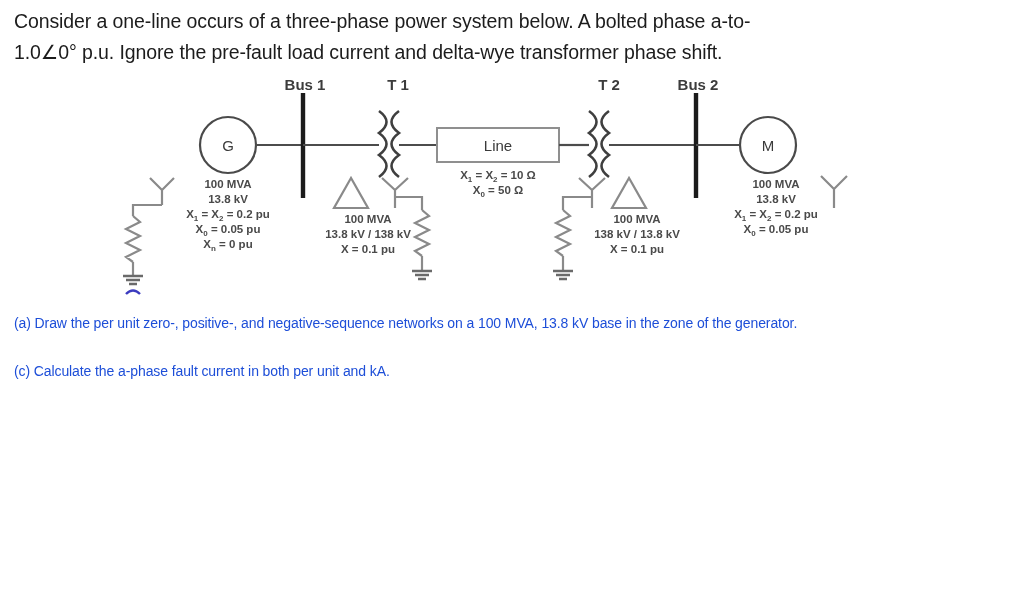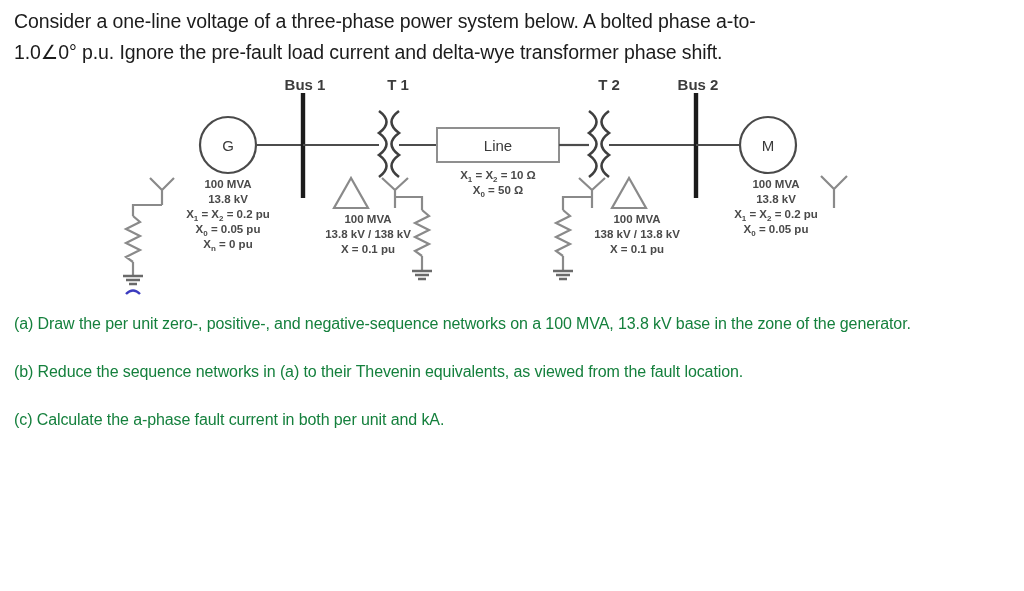--- a/index.html
+++ b/index.html
@@ -30,23 +30,23 @@
   svg.diagram {
     display: block;
     position: absolute;
     left: 0;
     top: 0;
   }
   .q-list {
     padding: 8px 14px 0 14px;
   }
   .q-item {
-    font-size: 16px;
+    font-size: 14px;
     line-height: 31px;
-    color: #15803d;
+    color: #1d4ed8;
     margin: 0 0 17px 0;
     letter-spacing: -0.1px;
   }
   .q-item:last-child { margin-bottom: 0; }
   
   .d-label {
     font-family: "Liberation Sans", sans-serif;
     font-size: 15px;
     font-weight: bold;
     fill: #3c3c3c;
@@ -79,21 +79,21 @@
   .coil { stroke: #3f3f3f; stroke-width: 2.6; fill: none; }
   .sym { stroke: #8a8a8a; stroke-width: 2.2; fill: none; }
   .box { stroke: #8f8f8f; stroke-width: 2; fill: #ffffff; }
   .gnd { stroke: #6a6a6a; stroke-width: 2.4; fill: none; }
   .artifact { stroke: #3b3bbf; stroke-width: 2.4; fill: none; }
 </style>
 </head>
 <body>
 
 <div class="problem-text">
-  <div>Consider a one-line voltage of a three-phase power system below. A bolted phase a-to-</div>
+  <div>Consider a one-line occurs of a three-phase power system below. A bolted phase a-to-</div>
   <div>1.0∠0° p.u. Ignore the pre-fault load current and delta-wye transformer phase shift.</div>
 </div>
 
 <div class="diagram-wrap">
 <svg class="diagram" width="1024" height="232" viewBox="0 0 1024 232" xmlns="http://www.w3.org/2000/svg">
 
   <text class="d-label" x="305" y="22" text-anchor="middle">Bus 1</text>
   <text class="d-label" x="398" y="22" text-anchor="middle">T 1</text>
   <text class="d-label" x="609" y="22" text-anchor="middle">T 2</text>
   <text class="d-label" x="698" y="22" text-anchor="middle">Bus 2</text>
@@ -238,15 +238,14 @@
     <text class="d-spec" x="776" y="165" text-anchor="middle">
       <tspan>X</tspan><tspan class="d-spec-sub" dy="3">0</tspan><tspan dy="-3"> = 0.05 pu</tspan>
     </text>
   </g>
 
 </svg>
 </div>
 
 <div class="q-list">
   <p class="q-item">(a) Draw the per unit zero-, positive-, and negative-sequence networks on a 100 MVA, 13.8 kV base in the zone of the generator.</p>
-  <p class="q-item">(b) Reduce the sequence networks in (a) to their Thevenin equivalents, as viewed from the fault location.</p>
   <p class="q-item">(c) Calculate the a-phase fault current in both per unit and kA.</p>
 </div>
 
 </body></html>

